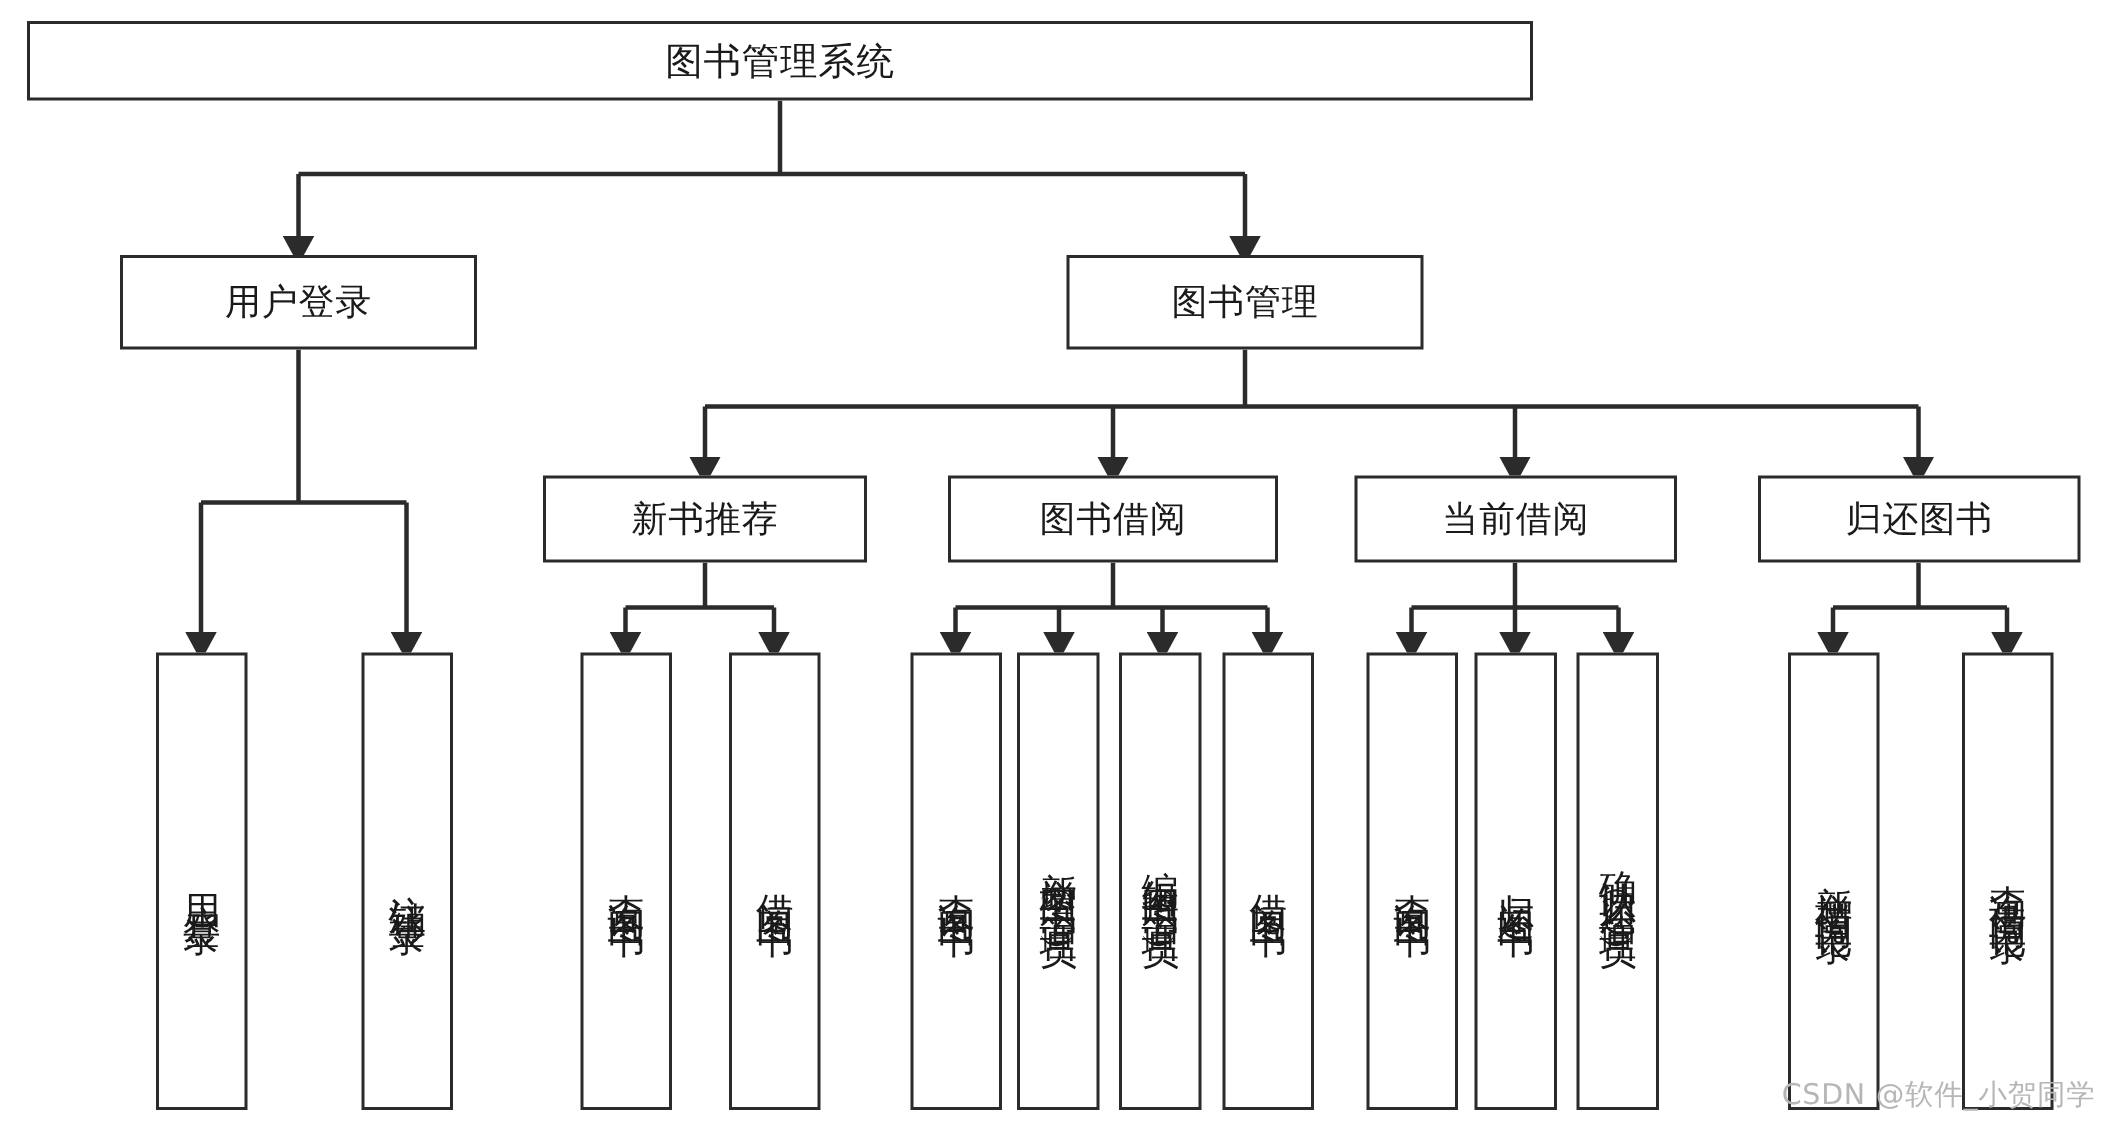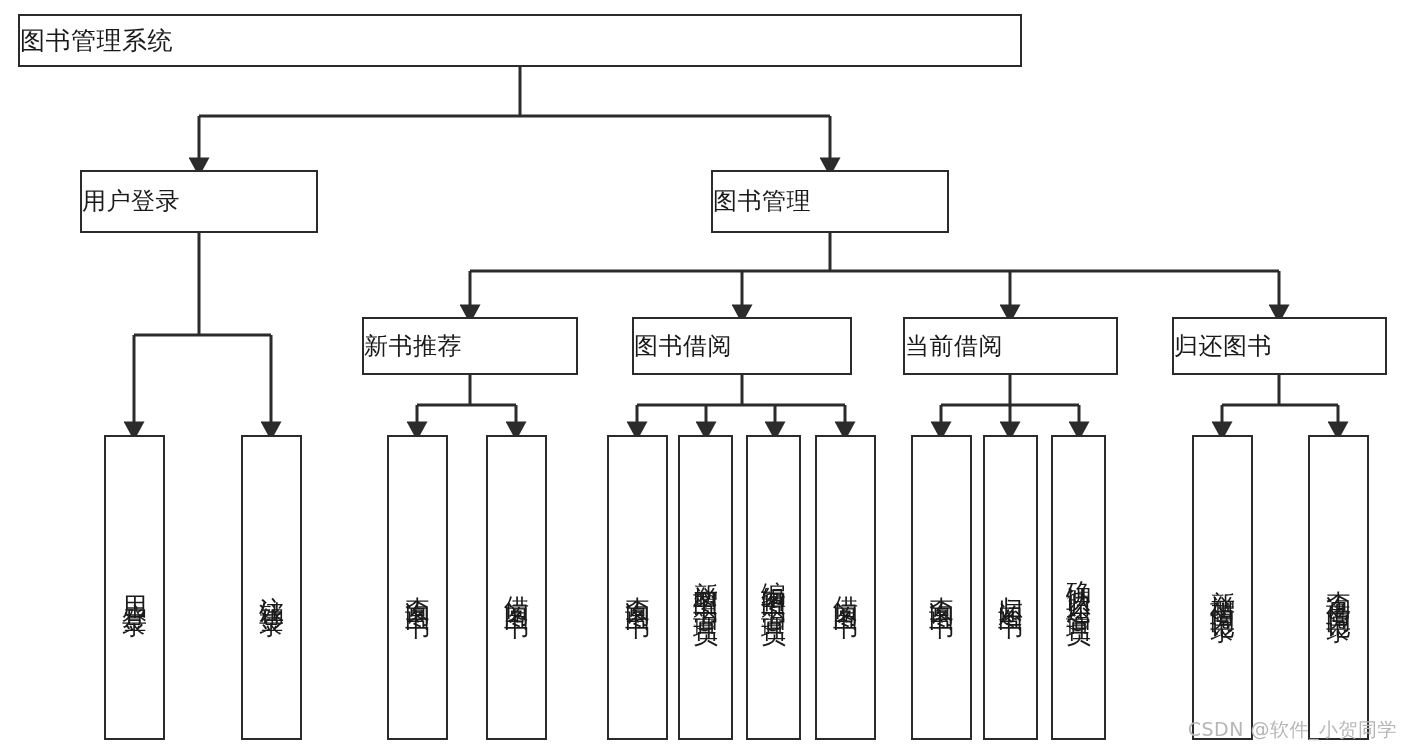--- a/index.html
+++ b/index.html
@@ -27,21 +27,21 @@
     width: 1405px;
     height: 747px;
   }
   .node {
     position: absolute;
     box-sizing: border-box;
     background: #ffffff;
     border: 2.5px solid #2b2b2b;
     display: flex;
     align-items: center;
-    justify-content: flex-start;
+    justify-content: center;
     z-index: 2;
   }
   .node .label {
     color: #1a1a1a;
     letter-spacing: 0.5px;
     text-align: center;
     white-space: nowrap;
     line-height: 1.18;
   }
   

